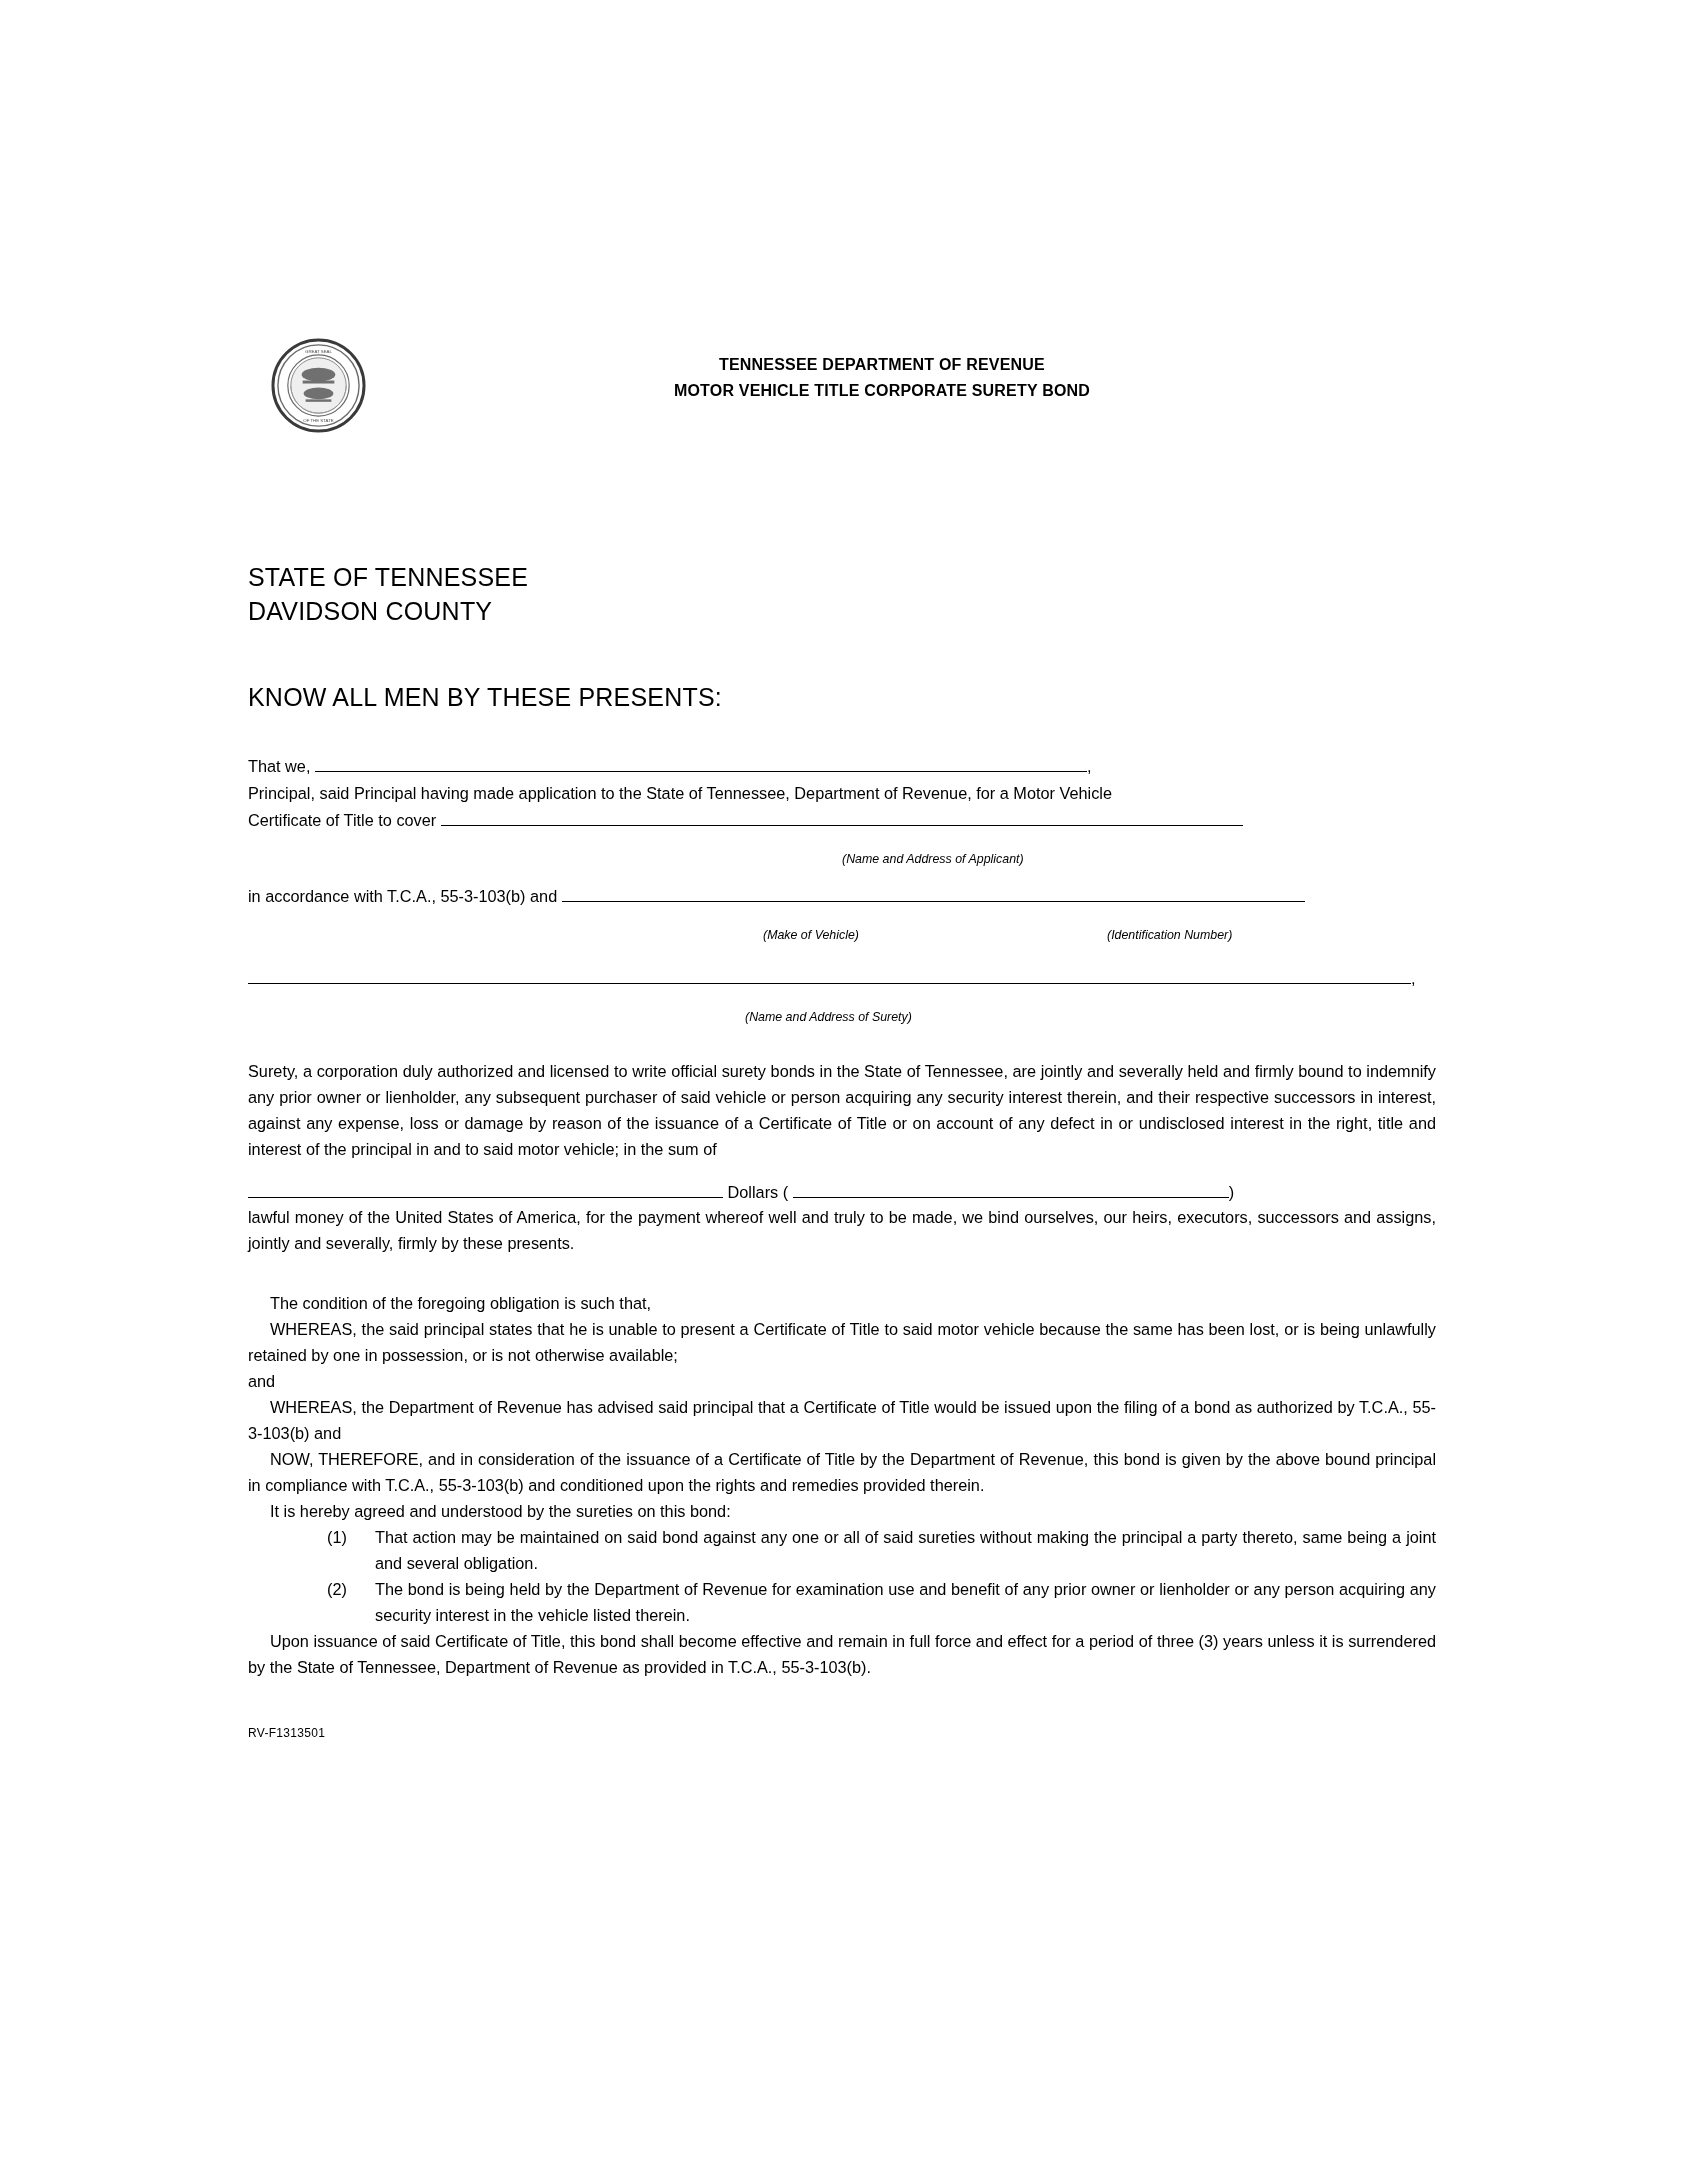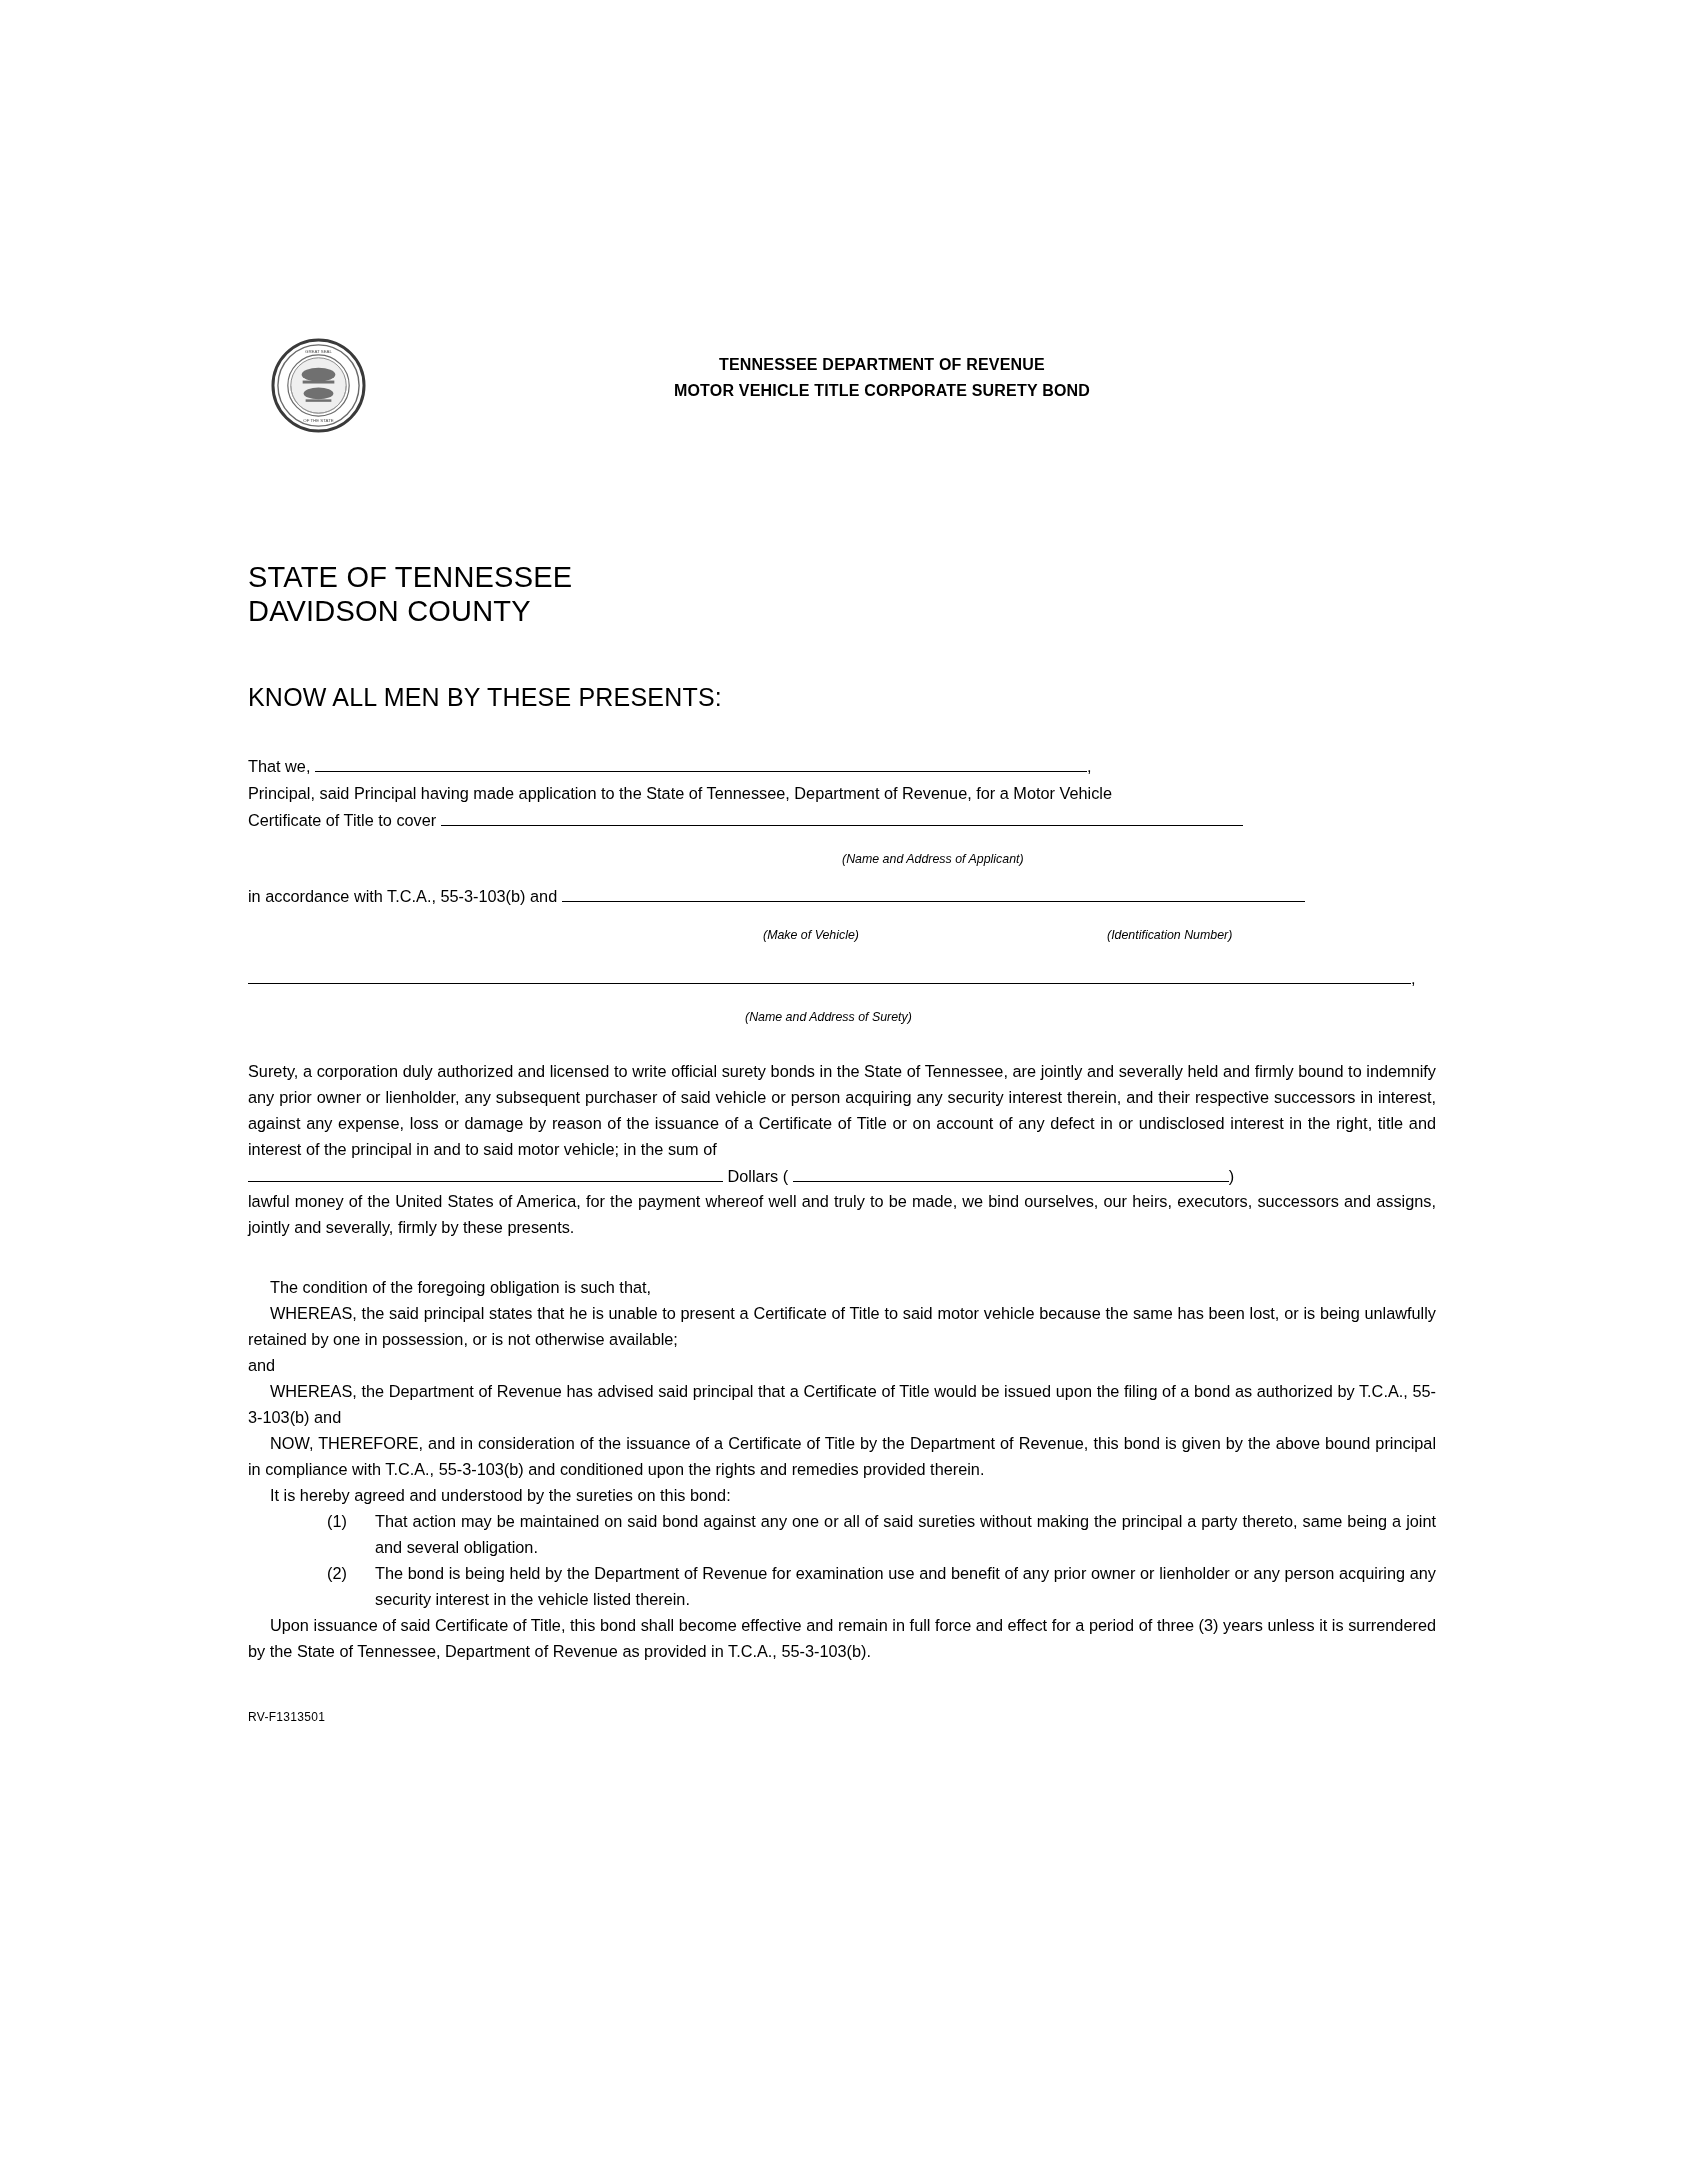--- a/index.html
+++ b/index.html
@@ -52,21 +52,21 @@
   .header-titles .line {
     font-size: 16px;
     font-weight: bold;
     letter-spacing: 0.2px;
     line-height: 26px;
   }
 
   
   .state-block {
     margin-top: 114px;
-    font-size: 29px;
+    font-size: 25px;
     line-height: 34px;
     letter-spacing: 0.2px;
   }
   .know-line {
     margin-top: 55px;
     font-size: 25px;
     letter-spacing: 0.2px;
   }
 
   
@@ -105,21 +105,21 @@
     font-size: 16.3px;
     line-height: 26px;
     text-align: justify;
     margin-top: 22px;
   }
   .para.tight { margin-top: 0; }
   .indent { text-indent: 22px; }
 
   .sum-row {
     position: relative;
-    margin-top: 4px;
+    margin-top: 20px;
     font-size: 16.3px;
     white-space: nowrap;
   }
 
   .cond-block {
     margin-top: 34px;
     font-size: 16.3px;
     line-height: 26px;
     text-align: justify;
   }

